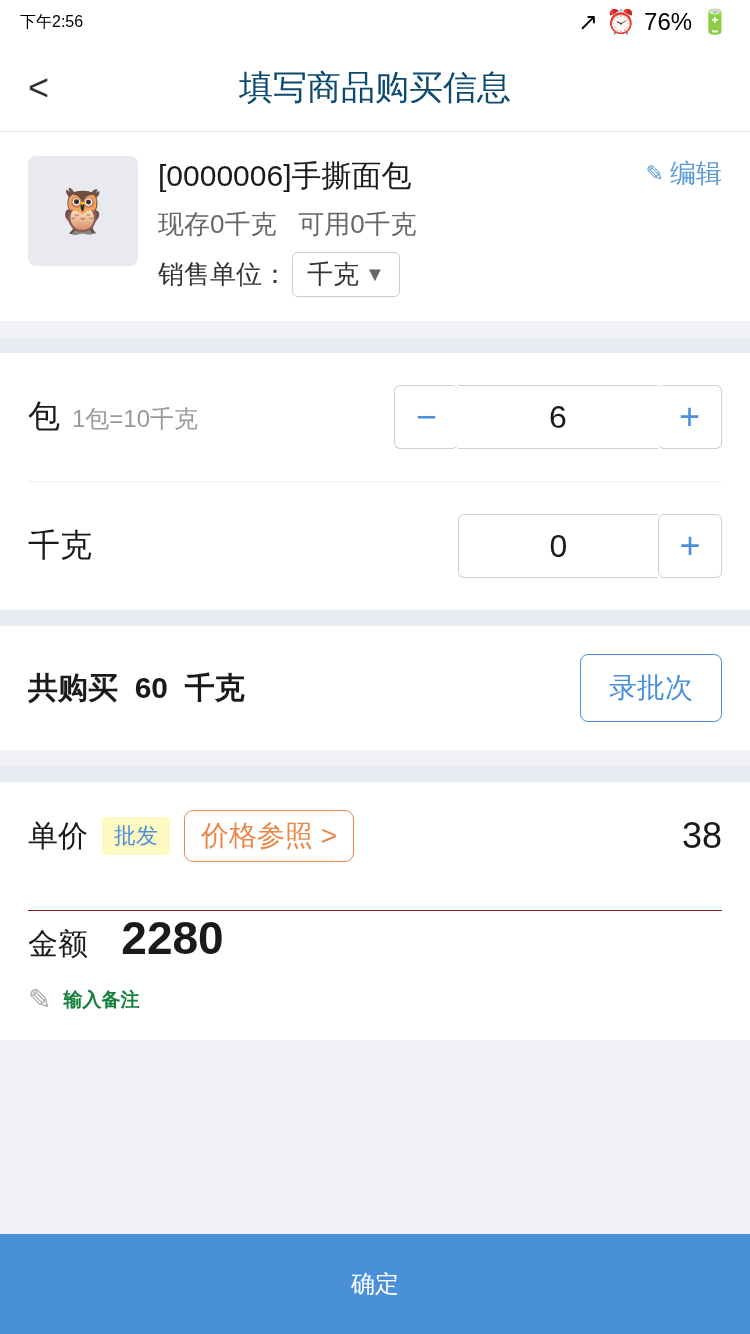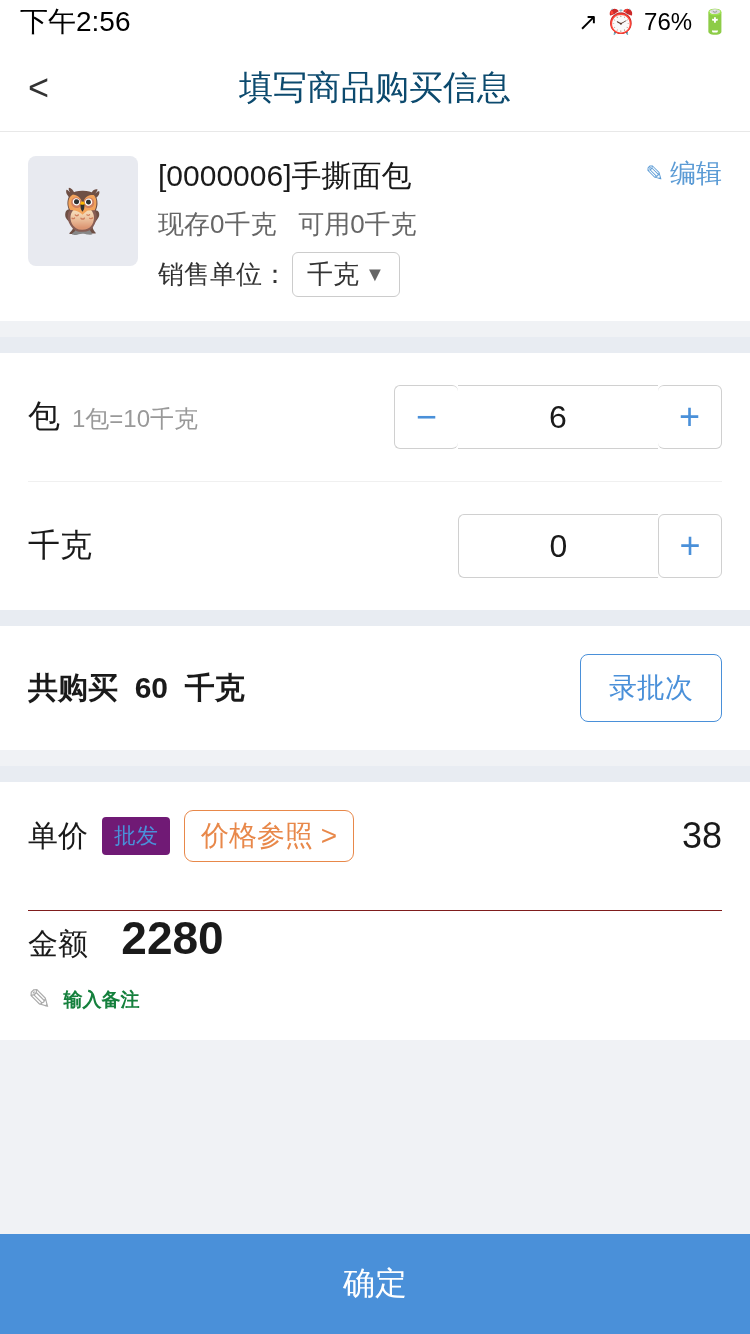--- a/index.html
+++ b/index.html
@@ -19,21 +19,21 @@
       height: 44px;
       background: #fff;
       display: flex;
       align-items: center;
       justify-content: space-between;
       padding: 0 20px;
       font-size: 24px;
       color: #000;
     }
     .status-left { display: flex; align-items: center; gap: 8px; }
-    .status-center { font-size: 28px; font-weight: 500; }
+    .status-center { font-size: 16px; font-weight: 500; }
     .status-right { display: flex; align-items: center; gap: 8px; font-size: 24px; }
 
     
     .nav-bar {
       width: 750px;
       height: 88px;
       background: #fff;
       display: flex;
       align-items: center;
       justify-content: center;
@@ -236,21 +236,21 @@
     .price-left {
       display: flex;
       align-items: center;
       gap: 14px;
     }
     .price-label {
       font-size: 30px;
       color: #1a1a1a;
     }
     .price-badge {
-      background: #701a75;
+      background: #fef9c3;
       color: #4a90d9;
       font-size: 22px;
       padding: 4px 12px;
       border-radius: 4px;
     }
     .price-ref-btn {
       border: 1px solid #e8884a;
       border-radius: 9px;
       padding: 6px 16px;
       font-size: 28px;
@@ -283,21 +283,21 @@
 
     
     .confirm-btn {
       position: fixed;
       bottom: 0;
       left: 0;
       width: 750px;
       height: 100px;
       background: #4a90d9;
       color: #fff;
-      font-size: 32px;
+      font-size: 24px;
       display: flex;
       align-items: center;
       justify-content: center;
       cursor: pointer;
       border: none;
       z-index: 100;
     }
   </style>
 </head>
 <body>

